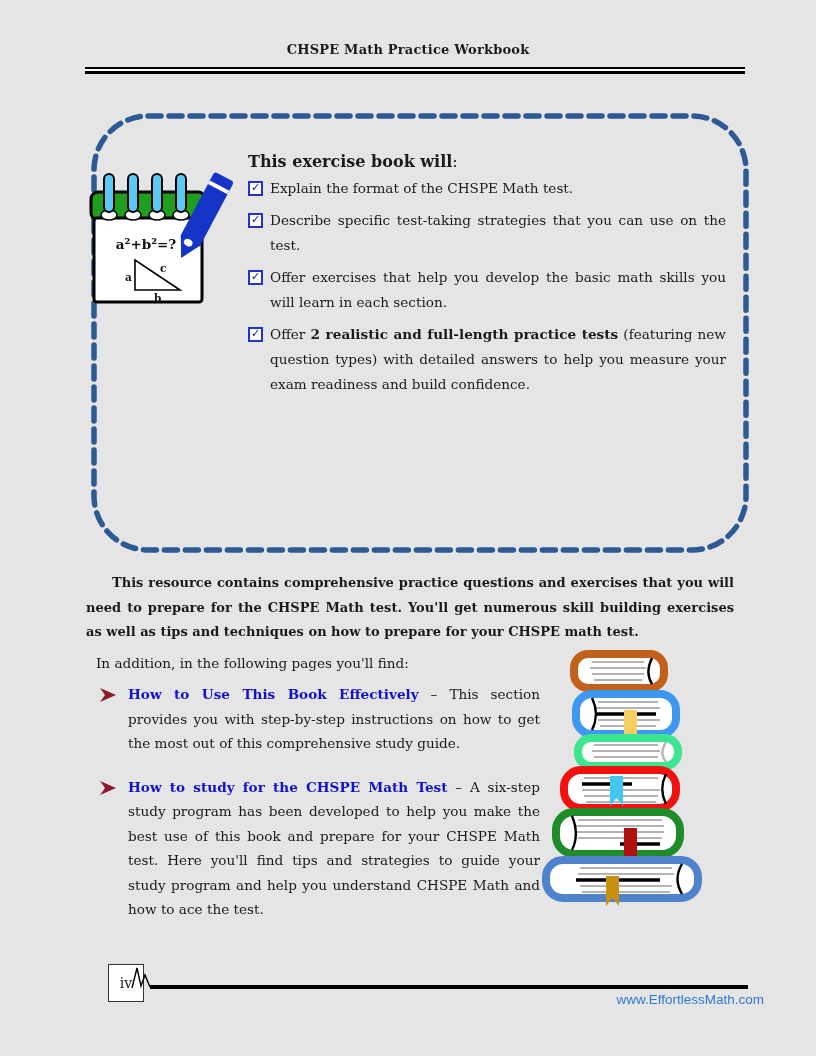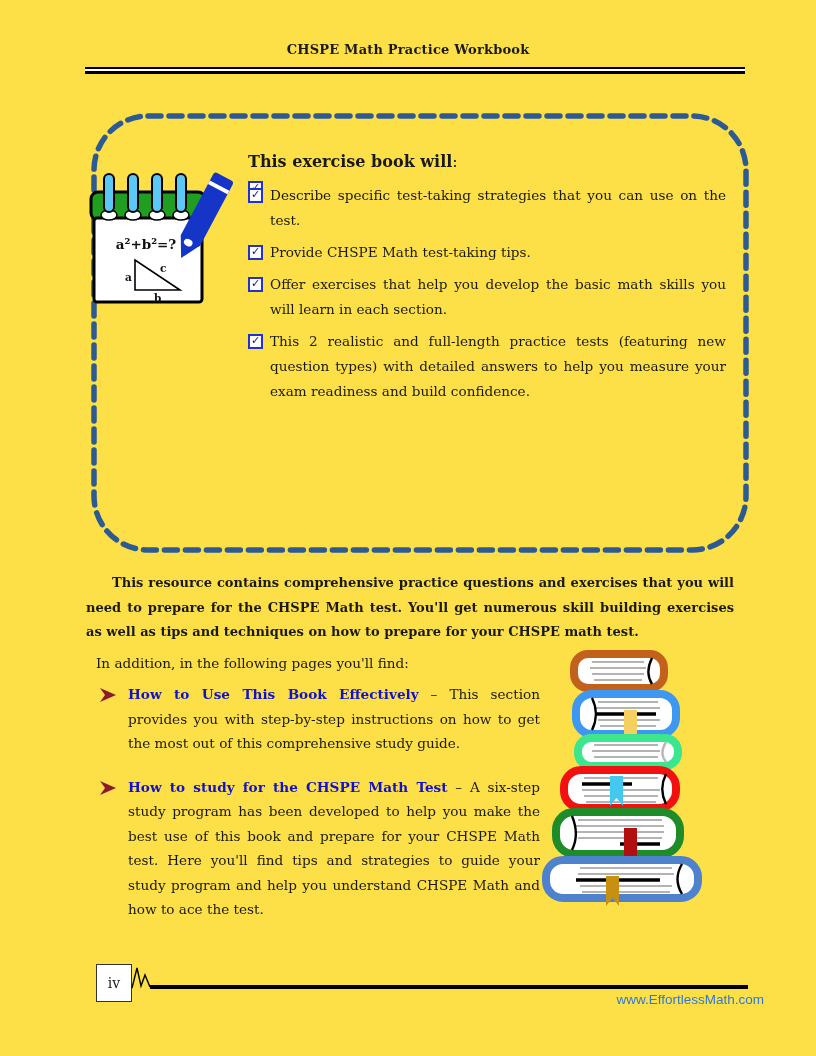--- a/index.html
+++ b/index.html
@@ -1,18 +1,18 @@
 <!DOCTYPE html>
 <html><head>
 <meta charset="utf-8">
 <style>
   * { margin:0; padding:0; box-sizing:border-box; }
   html,body { background:#fff; }
   #page {
-    position:relative; width:816px; height:1056px; background:#fde047;
+    position:relative; width:816px; height:1056px; background:#e5e5e5;
     font-family:"DejaVu Serif", serif; color:#1a1a1a; overflow:hidden;
   }
   
   .header-title {
     position:absolute; top:42px; left:0; width:100%;
     text-align:center; font-weight:bold; font-size:13px; letter-spacing:.2px;
   }
   .double-rule { position:absolute; top:67px; left:85px; width:660px; }
   .double-rule .thin  { height:2px; background:#000; }
   .double-rule .gap   { height:2px; background:#fff; }
@@ -30,39 +30,39 @@
   .checklist li {
     position:relative; padding-left:22px; margin-bottom:7px;
     font-size:13.6px; line-height:25px; text-align:justify;
   }
   .cb {
     position:absolute; left:0; top:5px; width:15px; height:15px;
     border:2.5px solid #2233CC; background:#fff;
     color:#10107E; font-weight:bold; font-size:11px; line-height:10px;
     text-align:center; font-family:"DejaVu Sans", sans-serif;
   }
-  .bold-inline { font-weight:normal;margin-top:12px; }
+  .bold-inline { font-weight:bold;margin-top:12px; }
   .notepad-svg { position:absolute; left:88px; top:170px; }
   
   .para1 {
     position:absolute; left:86px; top:571px; width:648px;
     font-size:13px; line-height:24.5px; text-align:justify; text-indent:26px;font-weight:bold;
   }
   .addition-line {
     position:absolute; left:96px; top:655px; font-size:13.6px;
   }
   .bullets { position:absolute; left:100px; top:682px; width:440px; }
   .bullet { position:relative; padding-left:28px; margin-bottom:19px;
     font-size:13.6px; line-height:24.5px; text-align:justify; }
   .bullet .arrow-svg { position:absolute; left:0; top:5px; }
   .bullet-title { color:#1111CC; font-weight:bold;margin-top:28px; }
   .books-svg { position:absolute; left:540px; top:642px; }
   
   .pagebox {
-    position:absolute; left:96px; top:964px; width:36px; height:38px;
+    position:absolute; left:108px; top:964px; width:36px; height:38px;
     border:1.5px solid #333; display:flex; align-items:center; justify-content:center;
     font-size:14px; background:#fff;
   }
   .squiggle-svg { position:absolute; left:131px; top:964px; }
   .footer-rule { position:absolute; left:150px; top:985px; width:598px; height:3.5px; background:#000; }
   .site-link {
     position:absolute; right:52px; top:992px;
     font-family:"Liberation Sans", sans-serif; font-size:13.5px;
     color:#2E79D8; text-decoration:none; cursor:pointer;
   }
@@ -114,41 +114,41 @@
       <polygon points="72,0 72,22 92,11" fill="#1535C9"></polygon>
       <ellipse cx="75" cy="12" rx="3.5" ry="4.5" fill="#fff"></ellipse>
     </g>
   </svg>
 
   <div class="intro-heading"><span>This exercise book will</span><span class="colon">:</span></div>
 
   <ul class="checklist">
     <li>
       <span class="cb">✓</span>
+      <span>Explain the format of the CHSPE Math test.</span><span class="bold-inline"></span><span></span>
+    </li>
+    <li>
+      <span class="cb">✓</span>
+      <span>Describe specific test-taking strategies that you can use on the test.</span><span class="bold-inline"></span><span></span>
+    </li>
+    <li>
+      <span class="cb">✓</span>
       <span class="bold-inline"></span><span></span>
     </li>
     <li>
       <span class="cb">✓</span>
-      <span>Describe specific test-taking strategies that you can use on the test.</span><span class="bold-inline"></span><span></span>
-    </li>
-    <li>
-      <span class="cb">✓</span>
-      <span>Provide CHSPE Math test-taking tips.</span><span class="bold-inline"></span><span></span>
-    </li>
-    <li>
-      <span class="cb">✓</span>
       <span class="bold-inline"></span><span></span>
     </li>
     <li>
       <span class="cb">✓</span>
       <span>Offer exercises that help you develop the basic math skills you will learn in each section.</span><span class="bold-inline"></span><span></span>
     </li>
     <li>
       <span class="cb">✓</span>
-      <span>This </span><span class="bold-inline">2 realistic and full-length practice tests</span><span> (featuring new question types) with detailed answers to help you measure your exam readiness and build confidence.</span>
+      <span>Offer </span><span class="bold-inline">2 realistic and full-length practice tests</span><span> (featuring new question types) with detailed answers to help you measure your exam readiness and build confidence.</span>
     </li>
   </ul>
 
   <p class="para1">This resource contains comprehensive practice questions and exercises that you will need to prepare for the CHSPE Math test. You'll get numerous skill building exercises as well as tips and techniques on how to prepare for your CHSPE math test.</p>
   <p class="addition-line">In addition, in the following pages you'll find:</p>
 
   <div class="bullets">
     <p class="bullet">
       <svg class="arrow-svg" width="17" height="16">
         <polygon points="0,1 16,8 0,15 5,8" fill="#8B1A2B"></polygon>

